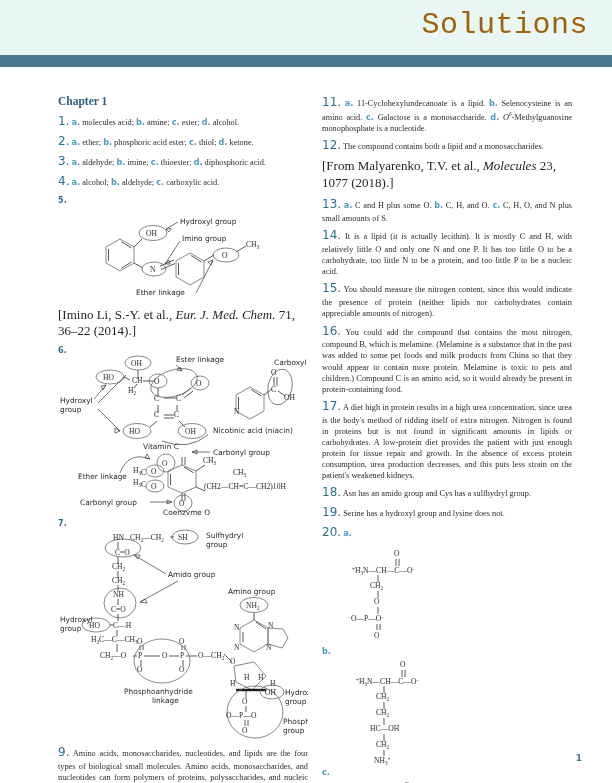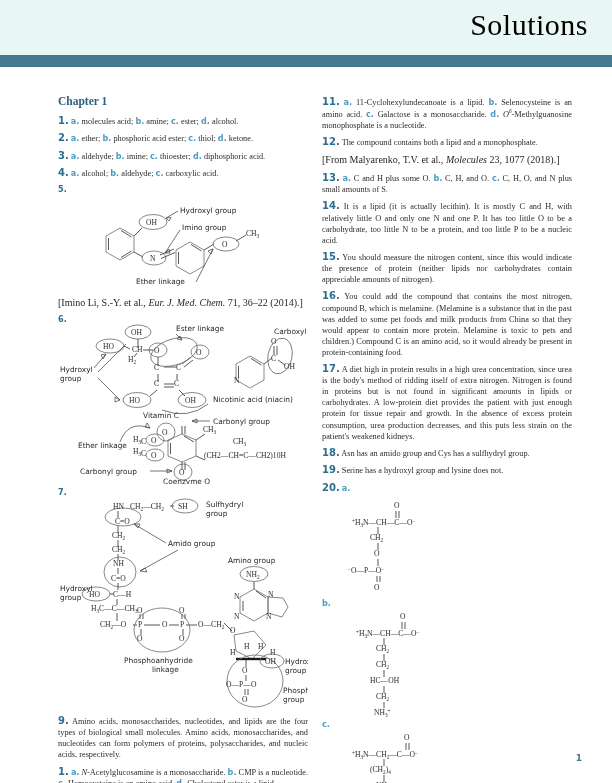--- a/index.html
+++ b/index.html
@@ -21,25 +21,25 @@
     position: absolute;
     top: 0; left: 0;
     width: 612px;
     height: 55px;
     background: #e8f6f4;
   }
   .header-title {
     position: absolute;
     right: 24px;
     top: 8px;
-    font-family: Liberation Serif, serif;
+    font-family: Liberation Mono, monospace;
     font-weight: 300;
     font-size: 30px;
     letter-spacing: 0.5px;
-    color: #000000;
+    color: #a16207;
   }
   .header-rule {
     position: absolute;
     top: 55px; left: 0;
     width: 612px;
     height: 12px;
     background: #44798f;
   }
 
   
@@ -68,34 +68,34 @@
 
   .qa {
     font-size: 8.3px;
     line-height: 1.33;
     text-align: justify;
     margin: 0 0 4.2px 0;
     color: #2b2b2b;
   }
   .qnum {
     font-family: "DejaVu Sans", sans-serif;
-    font-weight: bold;
+    font-weight: normal;
     color: #2c6e8e;
-    font-size: 10px;
+    font-size: 12px;
   }
   .plab {
     font-family: "DejaVu Sans", sans-serif;
     font-weight: bold;
     color: #4d9cc0;
     font-size: 8.1px;
   }
   .it { font-style: italic; }
   .sup { font-size: 0.65em; vertical-align: super; }
   .cite {
-    font-size: 10px;
+    font-size: 13px;
     line-height: 1.3;
     margin: 1px 0 5px 0;
   }
 
   
   .fig {
     position: relative;
     width: 250px;
     margin: 0 0 2px 0;
   }
@@ -477,21 +477,21 @@
       <span class="plab">b.</span>
       <span>Selenocysteine is an amino acid.</span>
       <span class="plab">c.</span>
       <span>Galactose is a monosaccharide.</span>
       <span class="plab">d.</span>
       <span class="it">O</span><span class="sup it">6</span><span>-Methylguanosine monophosphate is a nucleotide.</span>
     </p>
 
     <p class="qa">
       <span class="qnum">12.</span>
-      <span>The compound contains both a lipid and a monophosphate.</span>
+      <span>The compound contains both a lipid and a monosaccharides.</span>
     </p>
     <p class="cite"><span>[From Malyarenko, T.V. et al., </span><span class="it">Molecules</span><span> 23, 1077 (2018).]</span></p>
 
     <p class="qa">
       <span class="qnum">13.</span>
       <span class="plab">a.</span>
       <span>C and H plus some O.</span>
       <span class="plab">b.</span>
       <span>C, H, and O.</span>
       <span class="plab">c.</span>

